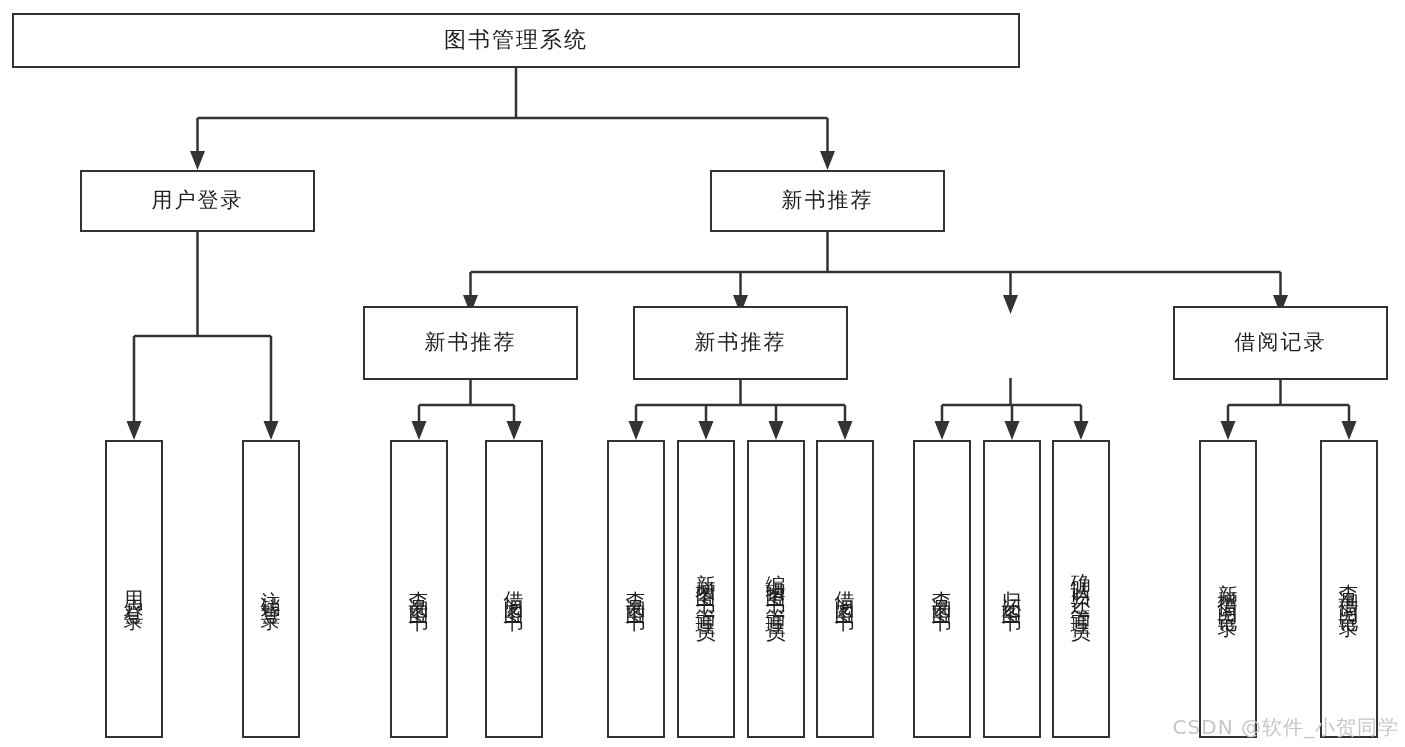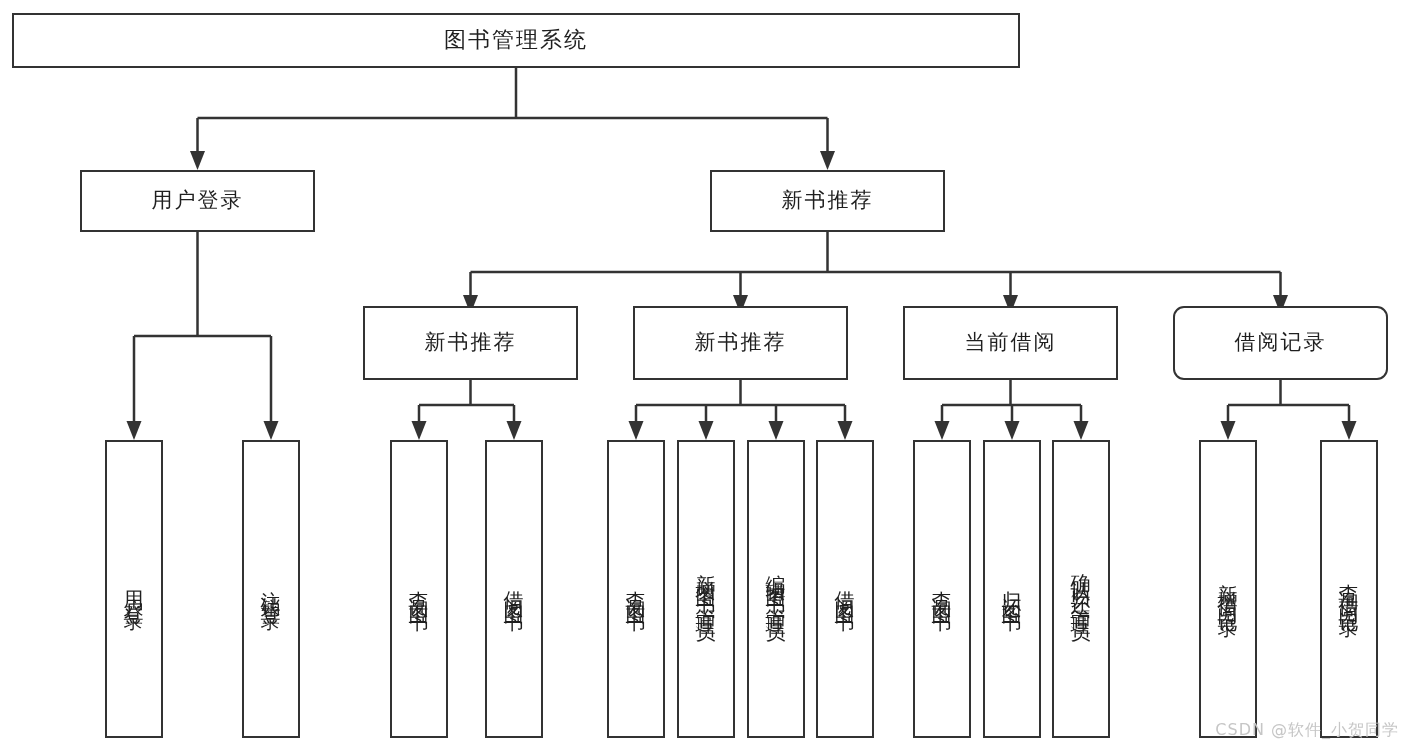--- a/index.html
+++ b/index.html
@@ -60,21 +60,21 @@
     font-size: 20px;
     letter-spacing: 7px;
     line-height: 1;
   }
   .lvl2 { top: 170px; width: 235px; height: 62px; }
   .lvl3 { top: 306px; width: 215px; height: 74px; }
   .watermark {
     position: absolute;
     right: 6px;
     bottom: 6px;
-    font-size: 16px;
+    font-size: 20px;
     letter-spacing: 1px;
     color: #c6c6c6;
     z-index: 5;
     white-space: nowrap;
     margin-left: 17px;
   }
 </style>
 </head>
 <body>
 
@@ -130,22 +130,21 @@
     </g>
   </svg>
 
   <div class="box h-box root-box">图书管理系统</div>
 
   <div class="box h-box lvl2" style="left:80px;">用户登录</div>
   <div class="box h-box lvl2" style="left:710px;">新书推荐</div>
 
   <div class="box h-box lvl3" style="left:363px;">新书推荐</div>
   <div class="box h-box lvl3" style="left:633px;">新书推荐</div>
-  <div class="box h-box lvl3" style="left:903px;">当前借阅</div>
-  <div class="box h-box lvl3" style="left:1173px;border-radius:11px;">借阅记录</div>
+  <div class="box h-box lvl3" style="left:1173px;">借阅记录</div>
 
   <div class="box v-box" style="left:105px;">用户登录</div>
   <div class="box v-box" style="left:242px;">注销登录</div>
 
   <div class="box v-box" style="left:390px;">查询图书</div>
   <div class="box v-box" style="left:485px;">借阅图书</div>
 
   <div class="box v-box" style="left:607px;">查询图书</div>
   <div class="box v-box" style="left:677px;">新增图书（管理员）</div>
   <div class="box v-box" style="left:747px;">编辑图书（管理员）</div>

